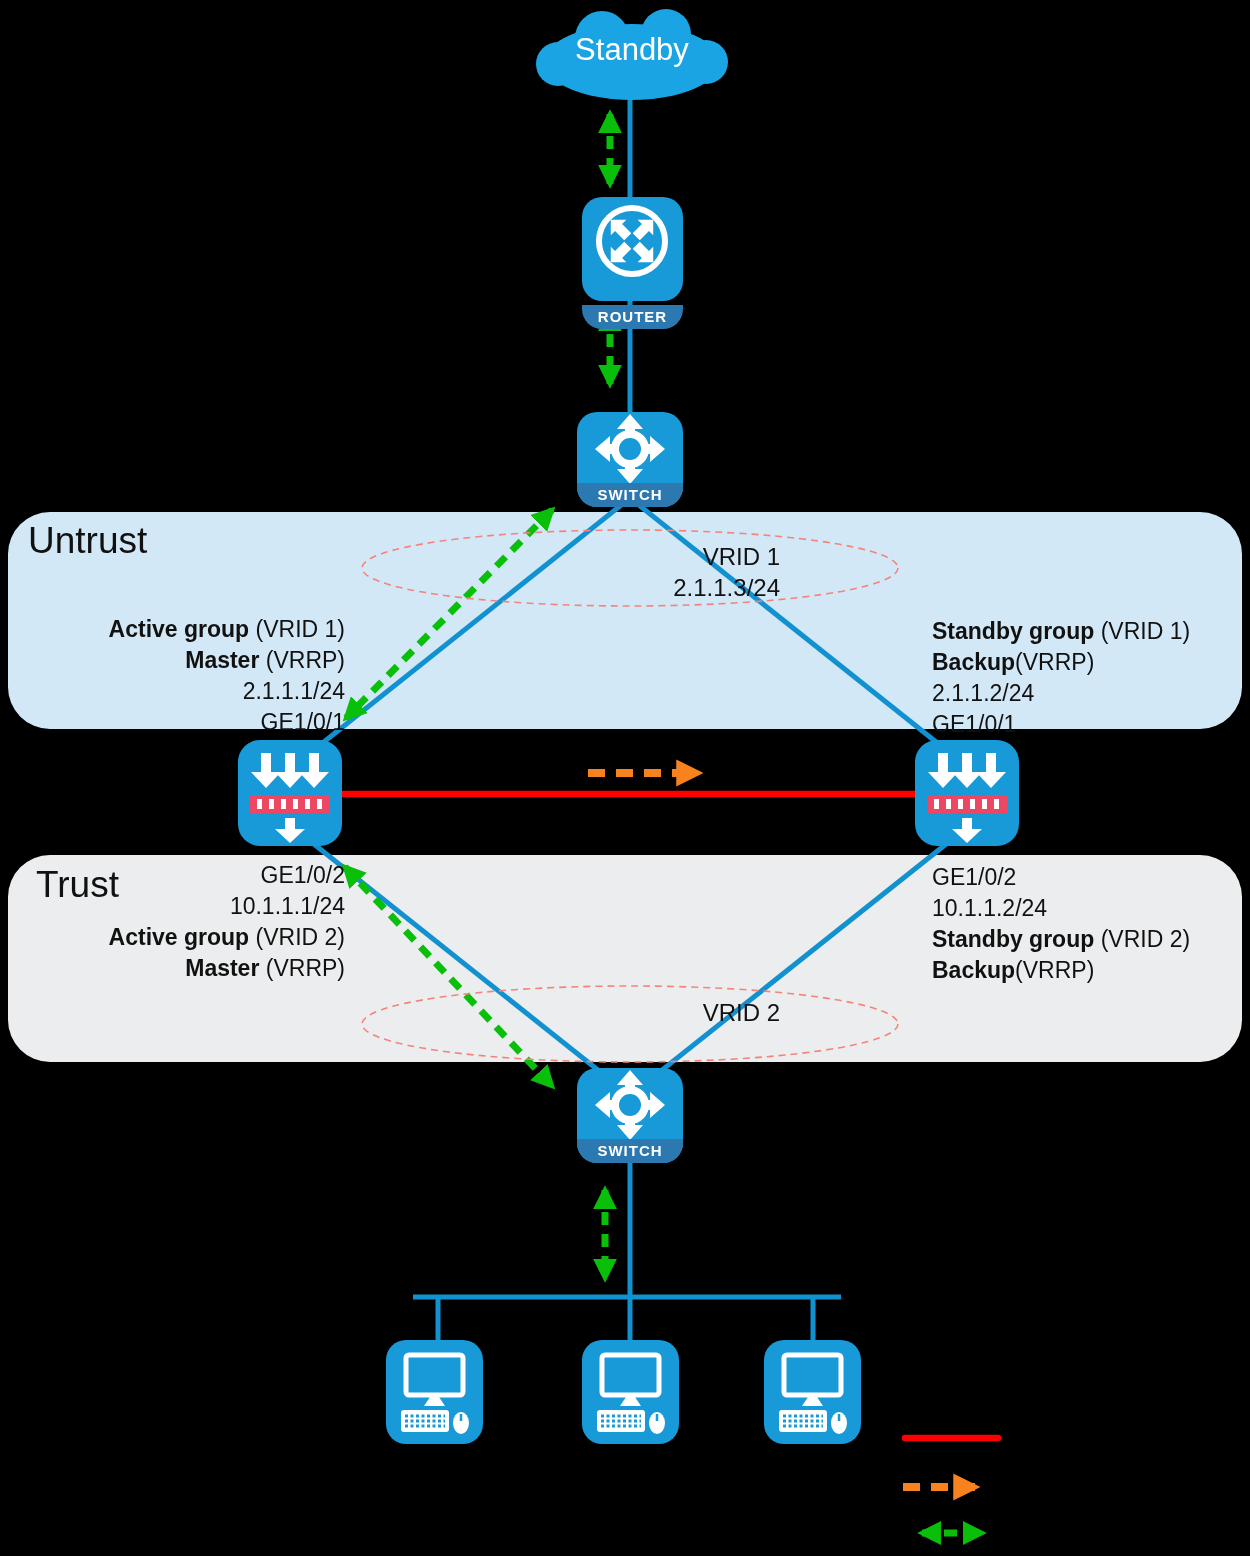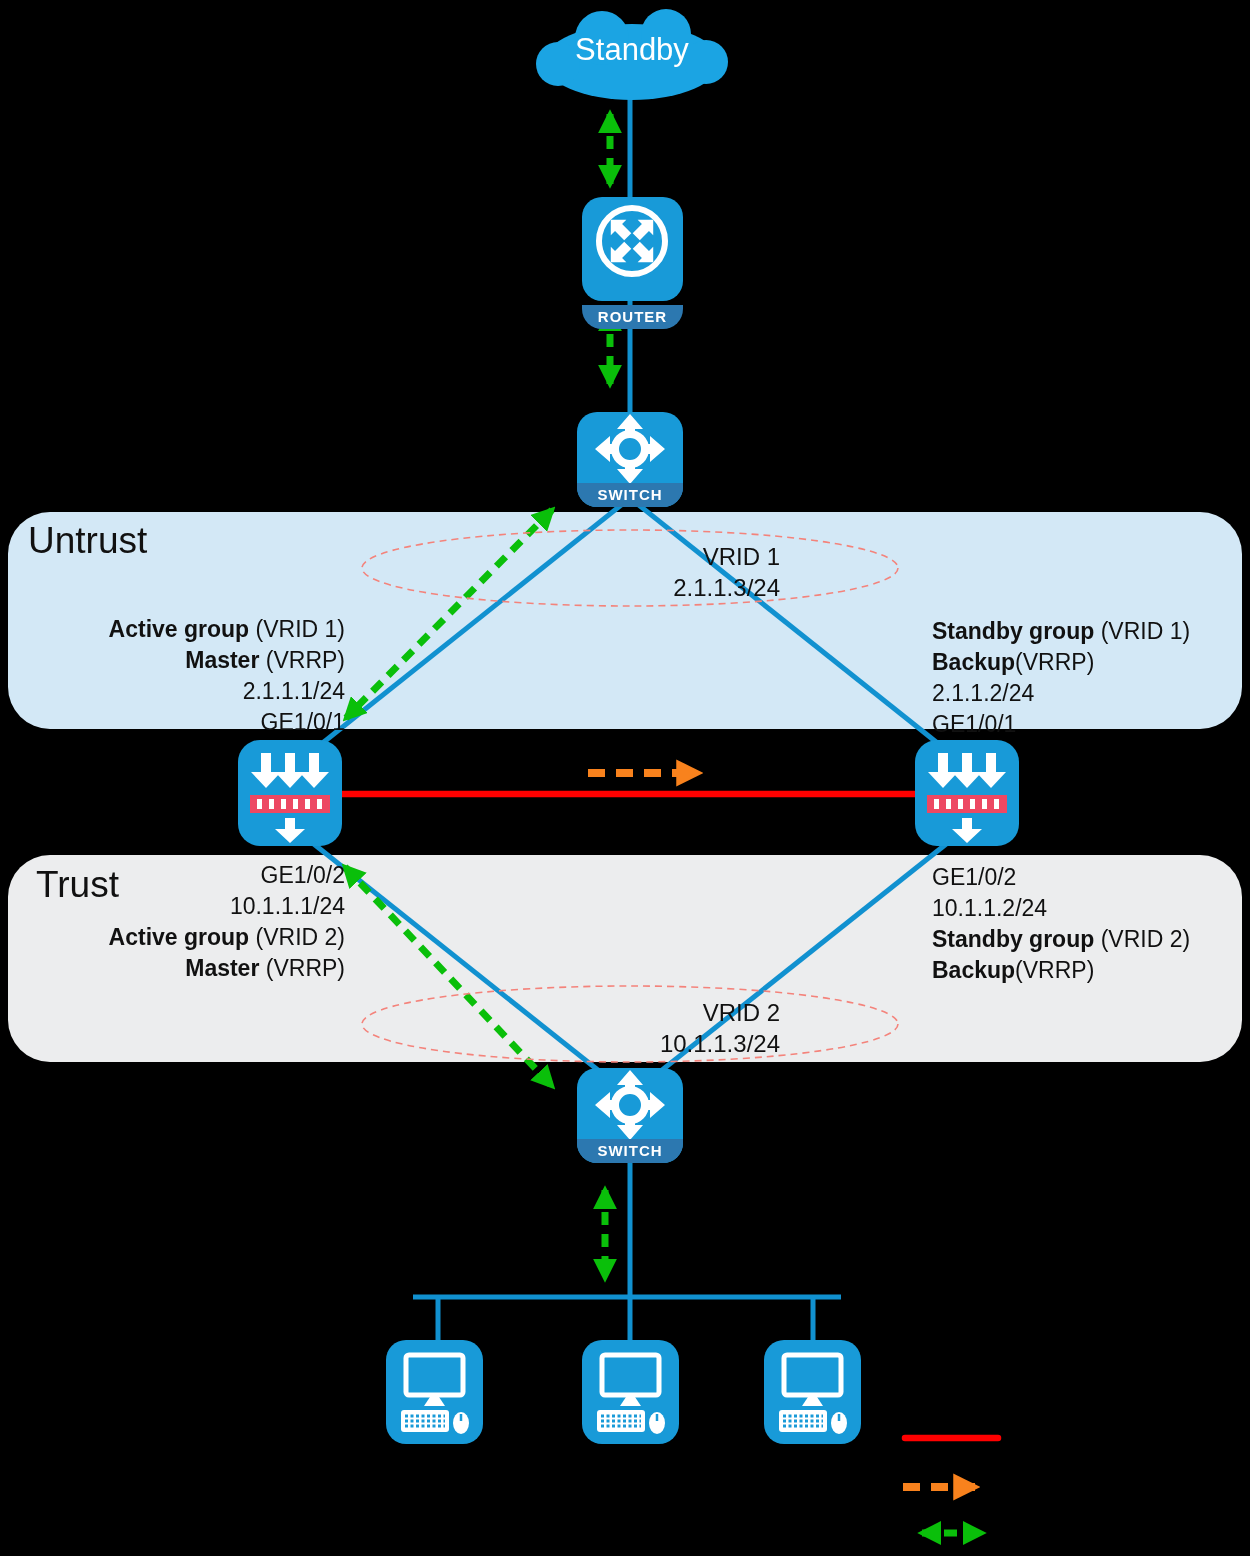--- a/index.html
+++ b/index.html
@@ -246,21 +246,20 @@
 
   <div class="zone-label" style="left:28px;top:520px;z-index:4;">Untrust</div>
   <div class="zone-label" style="left:36px;top:864px;z-index:4;">Trust</div>
 
   <div class="ann center" style="left:480px;top:541px;width:300px;font-size:24px;">
     <div>VRID 1</div>
     <div>2.1.1.3/24</div>
   </div>
   <div class="ann center" style="left:480px;top:997px;width:300px;font-size:24px;">
     <div>VRID 2</div>
-    <div>10.1.1.3/24</div>
   </div>
 
   <div class="ann right" style="left:25px;top:614px;width:320px;">
     <div><span class="b">Active group</span><span> (VRID 1)</span></div>
     <div><span class="b">Master</span><span> (VRRP)</span></div>
     <div><span class="b"></span><span>2.1.1.1/24</span></div>
     <div><span class="b"></span><span>GE1/0/1</span></div>
   </div>
   <div class="ann" style="left:932px;top:616px;width:320px;">
     <div><span class="b">Standby group</span><span> (VRID 1)</span></div>

